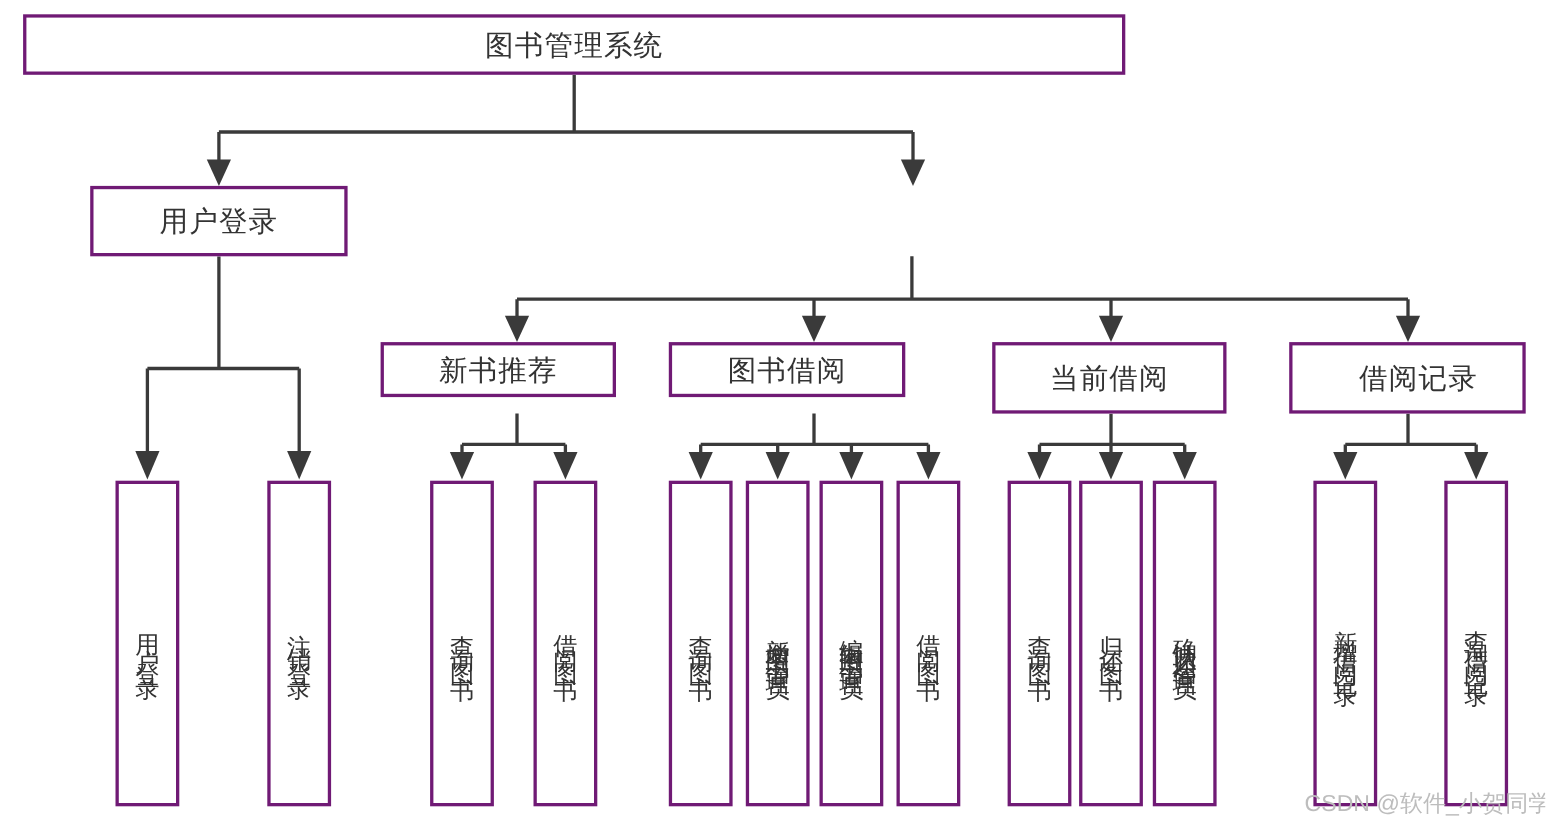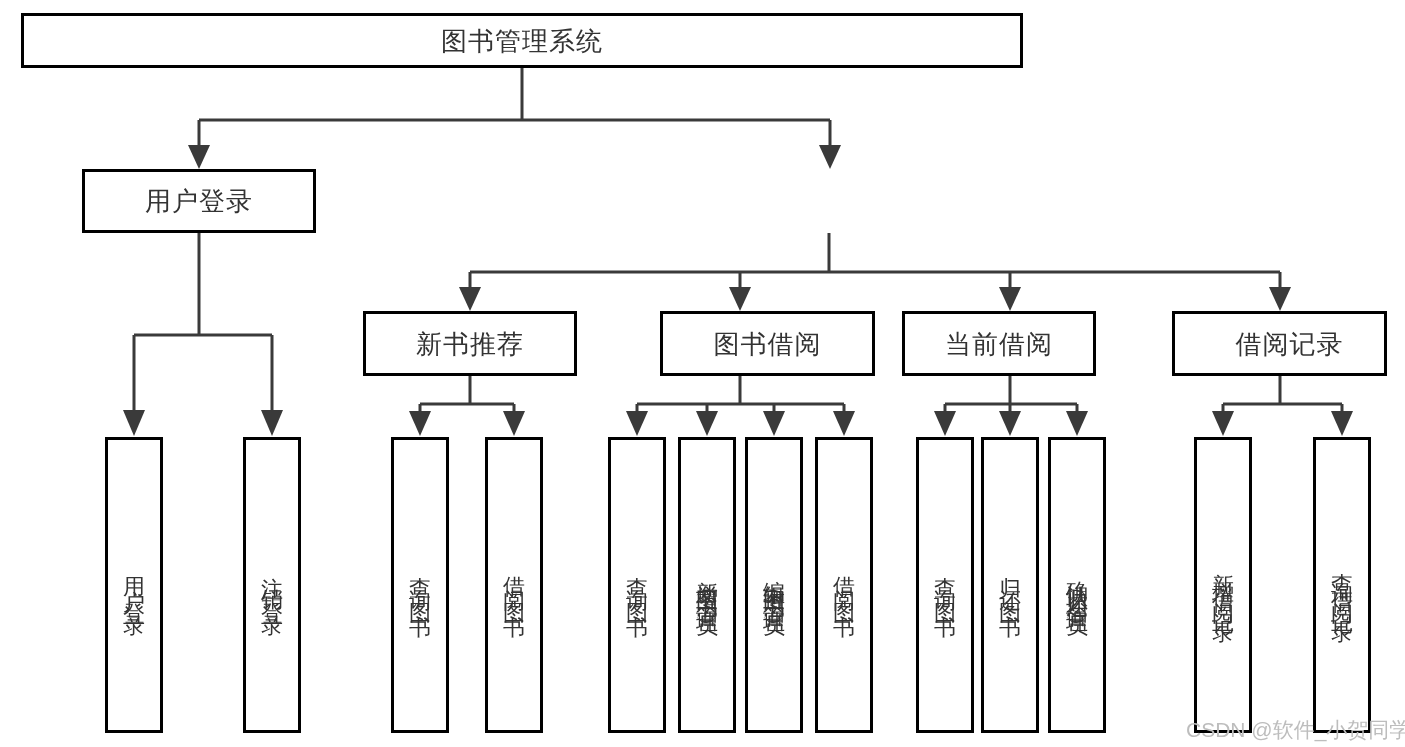--- a/index.html
+++ b/index.html
@@ -18,21 +18,21 @@
   .connectors {
     position: absolute;
     left: 0;
     top: 0;
     width: 1405px;
     height: 747px;
   }
   .node {
     position: absolute;
     box-sizing: border-box;
-    border: 3px solid #000000;
+    border: 3px solid #701a75;
     background: #ffffff;
     color: #333333;
     display: flex;
     align-items: center;
     justify-content: center;
     line-height: 1;
   }
   .node.h {
     font-size: 26px;
     letter-spacing: 1px;
@@ -107,23 +107,23 @@
       <path d="M1280 376 V404 M1223 404 H1342 M1223 404 V414 M1342 404 V414" stroke="#3a3a3a" stroke-width="3" fill="none"></path>
       <polygon points="1212,411 1234,411 1223,436" fill="#3a3a3a"></polygon>
       <polygon points="1331,411 1353,411 1342,436" fill="#3a3a3a"></polygon>
     </g>
   </svg>
 
   <div class="node h" style="left:21px; top:13px; width:1002px; height:55px;">图书管理系统</div>
 
   <div class="node h" style="left:82px; top:169px; width:234px; height:64px;">用户登录</div>
 
-  <div class="node h" style="left:363px; top:311px; width:214px; height:65px;">新书推荐</div>
-  <div class="node h" style="left:660px; top:311px; width:215px; height:65px;">图书借阅</div>
-  <div class="node h" style="left:902px; top:311px; width:194px; height:65px;">当前借阅</div>
+  <div class="node h" style="left:346px; top:311px; width:214px; height:50px;">新书推荐</div>
+  <div class="node h" style="left:608px; top:311px; width:215px; height:50px;">图书借阅</div>
+  <div class="node h" style="left:902px; top:311px; width:213px; height:65px;">当前借阅</div>
   <div class="node h" style="left:1172px; top:311px; width:215px; height:65px;padding-left:20px;">借阅记录</div>
 
   <div class="node v" style="left:105px; top:437px; width:58px; height:296px;">用户登录</div>
   <div class="node v" style="left:243px; top:437px; width:58px; height:296px;">注销登录</div>
 
   <div class="node v" style="left:391px; top:437px; width:58px; height:296px;">查询图书</div>
   <div class="node v" style="left:485px; top:437px; width:58px; height:296px;">借阅图书</div>
 
   <div class="node v" style="left:608px; top:437px; width:58px; height:296px;">查询图书</div>
   <div class="node v long" style="left:678px; top:437px; width:58px; height:296px;">新增图书（管理员）</div>

